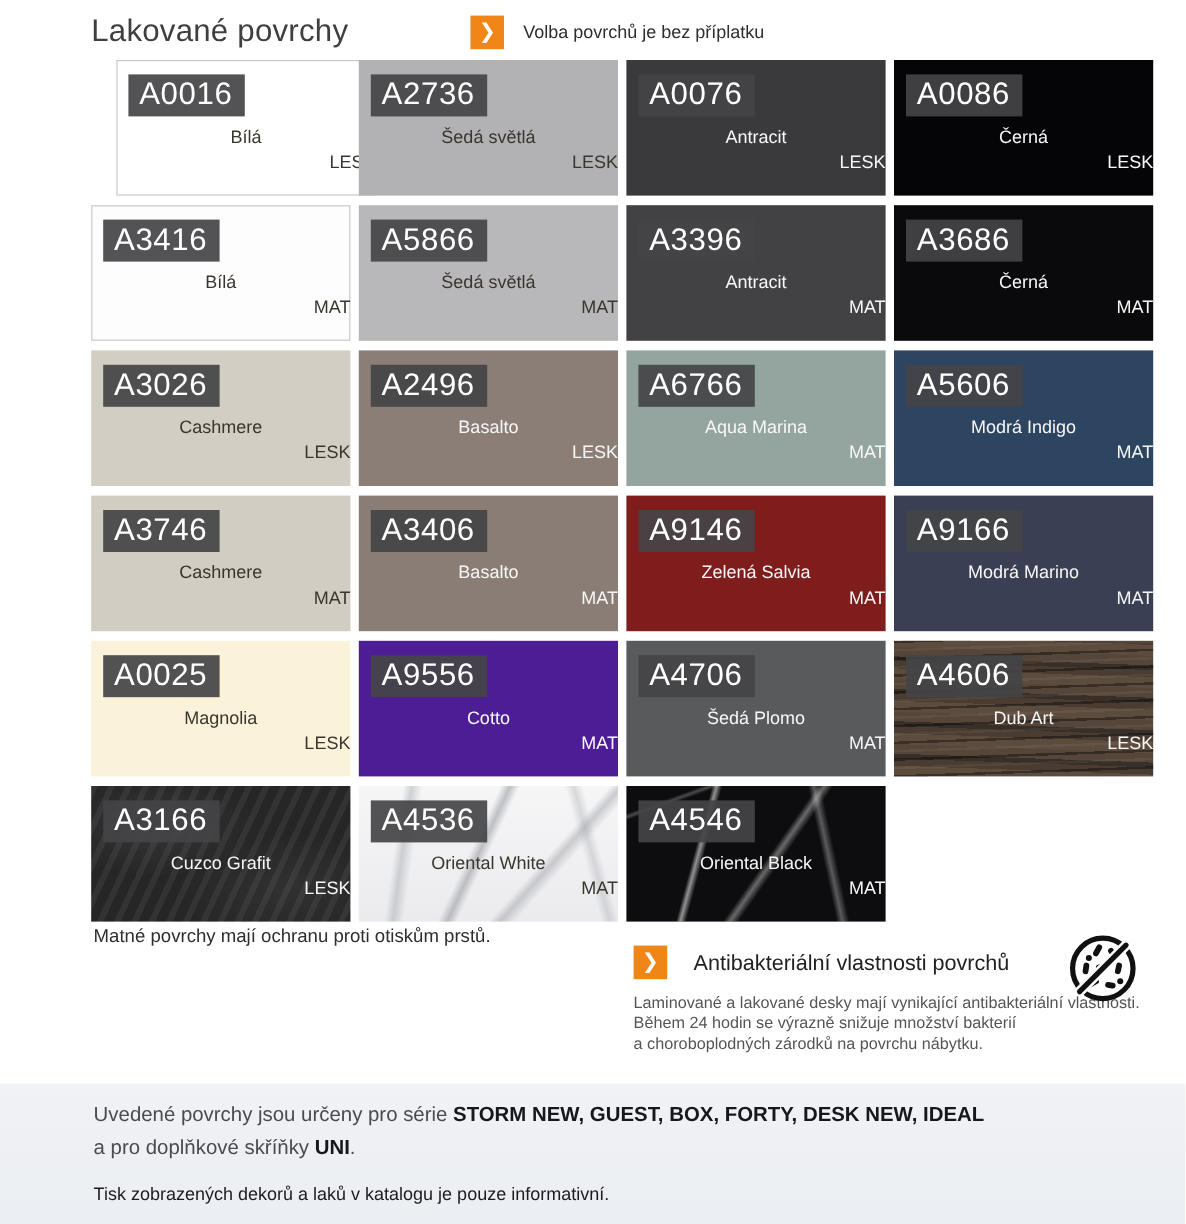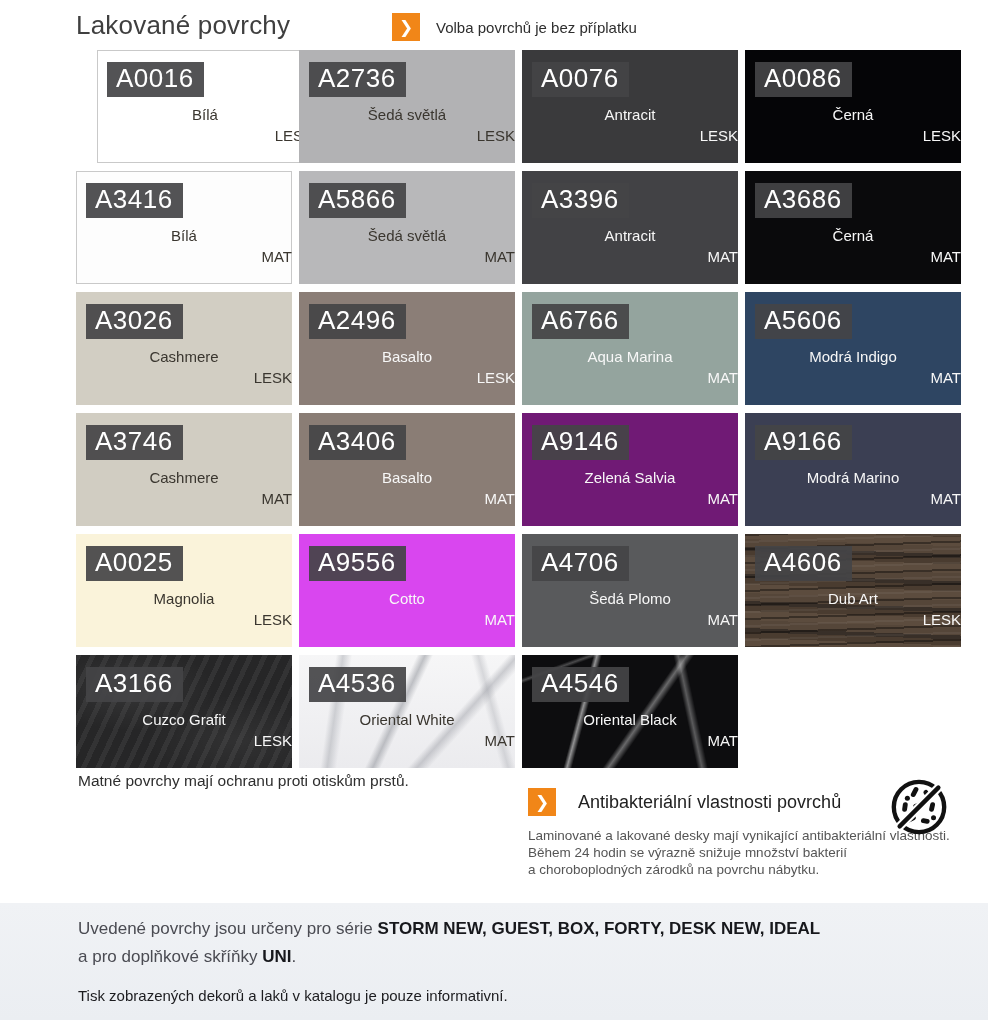--- a/index.html
+++ b/index.html
@@ -163,36 +163,36 @@
       <div class="swatch text-dark" style="background: rgb(209, 205, 194);">
       <span class="code">A3746</span>
       <span class="name">Cashmere</span>
       <span class="finish">MAT</span>
     </div>
       <div class="swatch text-light" style="background: rgb(138, 125, 117);">
       <span class="code">A3406</span>
       <span class="name">Basalto</span>
       <span class="finish">MAT</span>
     </div>
-      <div class="swatch text-light" style="background: #701a75;">
+      <div class="swatch text-light" style="background: #7f1d1d;">
       <span class="code">A9146</span>
       <span class="name">Zelená Salvia</span>
       <span class="finish">MAT</span>
     </div>
       <div class="swatch text-light" style="background: rgb(59, 63, 83);">
       <span class="code">A9166</span>
       <span class="name">Modrá Marino</span>
       <span class="finish">MAT</span>
     </div>
       <div class="swatch text-dark" style="background: rgb(250, 243, 218);">
       <span class="code">A0025</span>
       <span class="name">Magnolia</span>
       <span class="finish">LESK</span>
     </div>
-      <div class="swatch text-light" style="background: #d946ef;">
+      <div class="swatch text-light" style="background: #4c1d95;">
       <span class="code">A9556</span>
       <span class="name">Cotto</span>
       <span class="finish">MAT</span>
     </div>
       <div class="swatch text-light" style="background: rgb(89, 90, 92);">
       <span class="code">A4706</span>
       <span class="name">Šedá Plomo</span>
       <span class="finish">MAT</span>
     </div>
       <div class="swatch tx-wood text-light">

